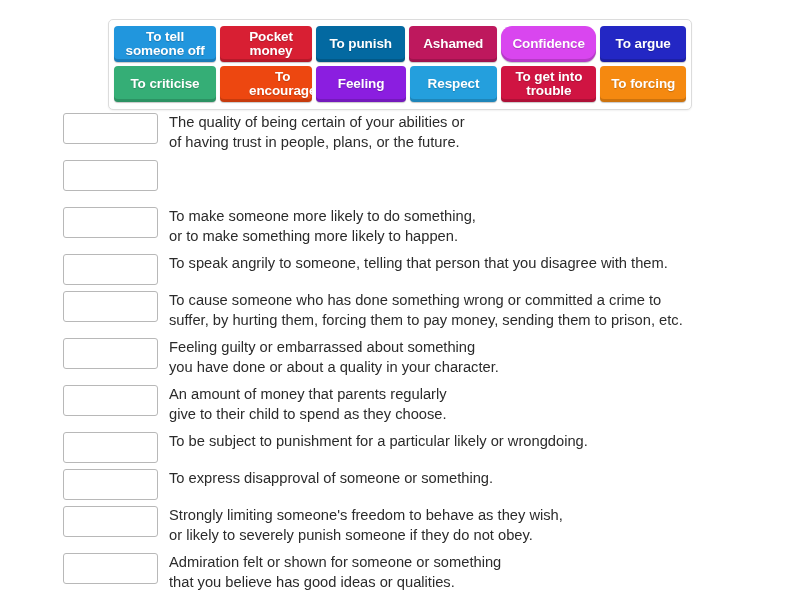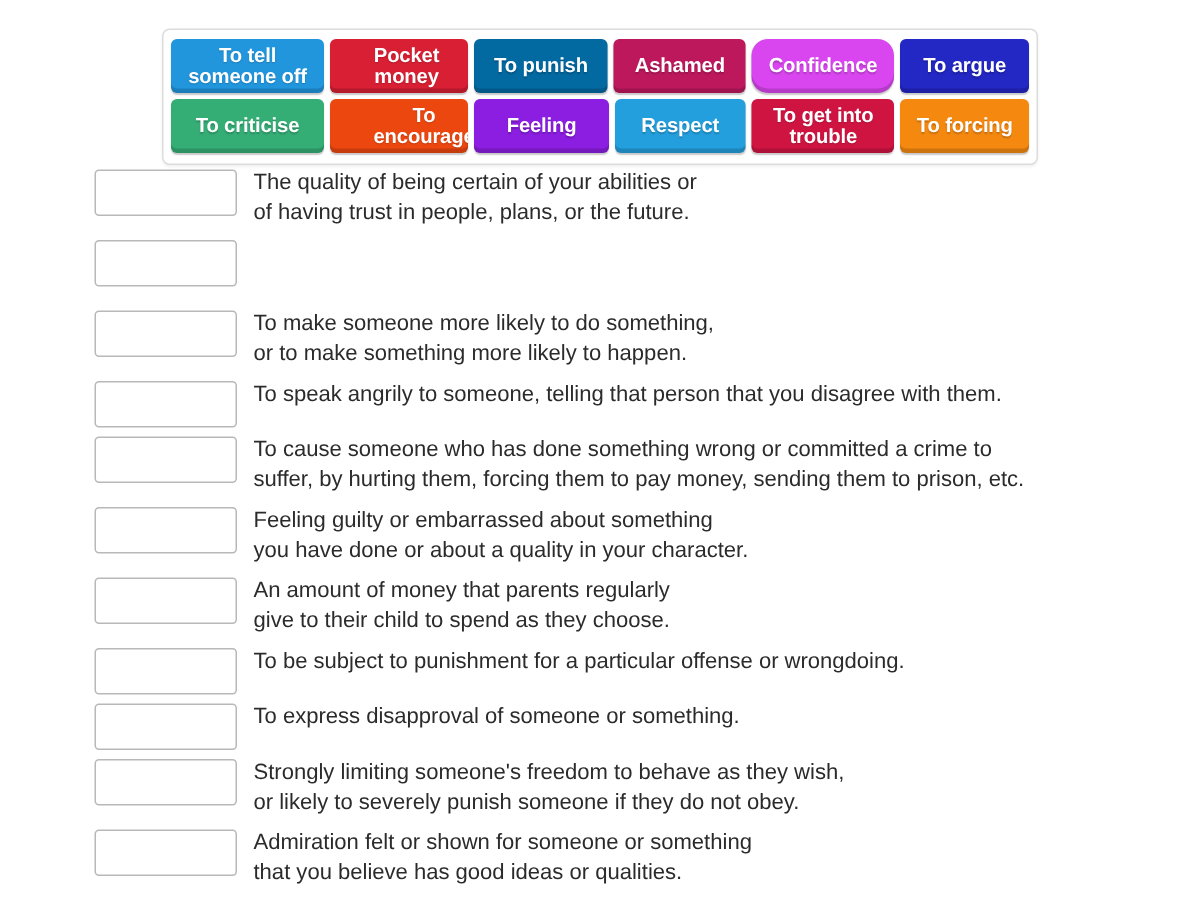--- a/index.html
+++ b/index.html
@@ -175,21 +175,21 @@
     </div>
 
     <div class="def-row two-line">
       <div class="drop-box"></div>
       <div class="def-text">An amount of money that parents regularly
 give to their child to spend as they choose.</div>
     </div>
 
     <div class="def-row">
       <div class="drop-box"></div>
-      <div class="def-text">To be subject to punishment for a particular offense or wrongdoing.</div>
+      <div class="def-text">To be subject to punishment for a particular likely or wrongdoing.</div>
     </div>
 
     <div class="def-row">
       <div class="drop-box"></div>
       <div class="def-text">To express disapproval of someone or something.</div>
     </div>
 
     <div class="def-row two-line">
       <div class="drop-box"></div>
       <div class="def-text">Strongly limiting someone's freedom to behave as they wish,

